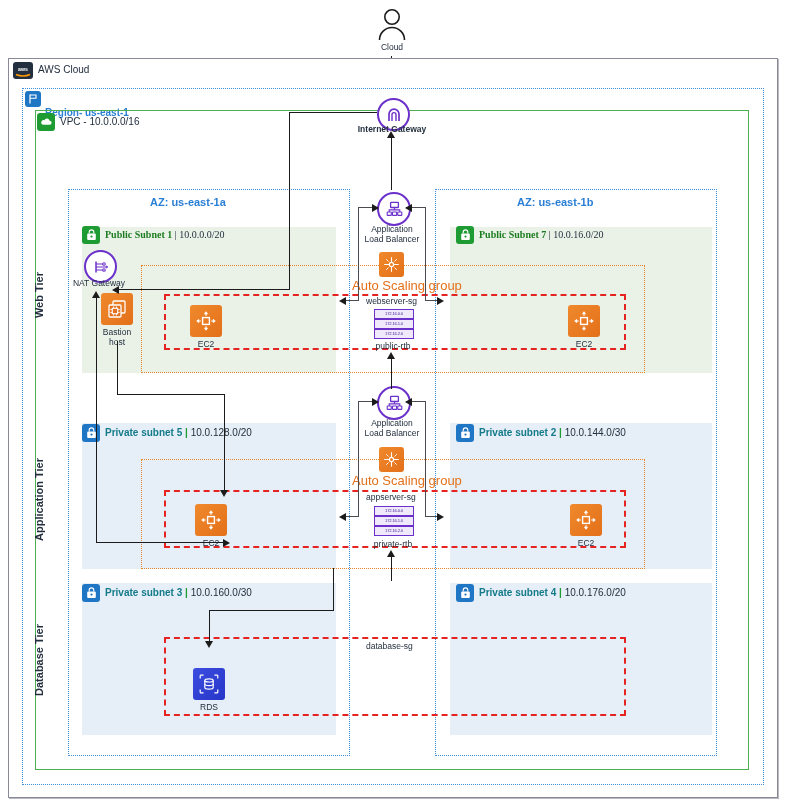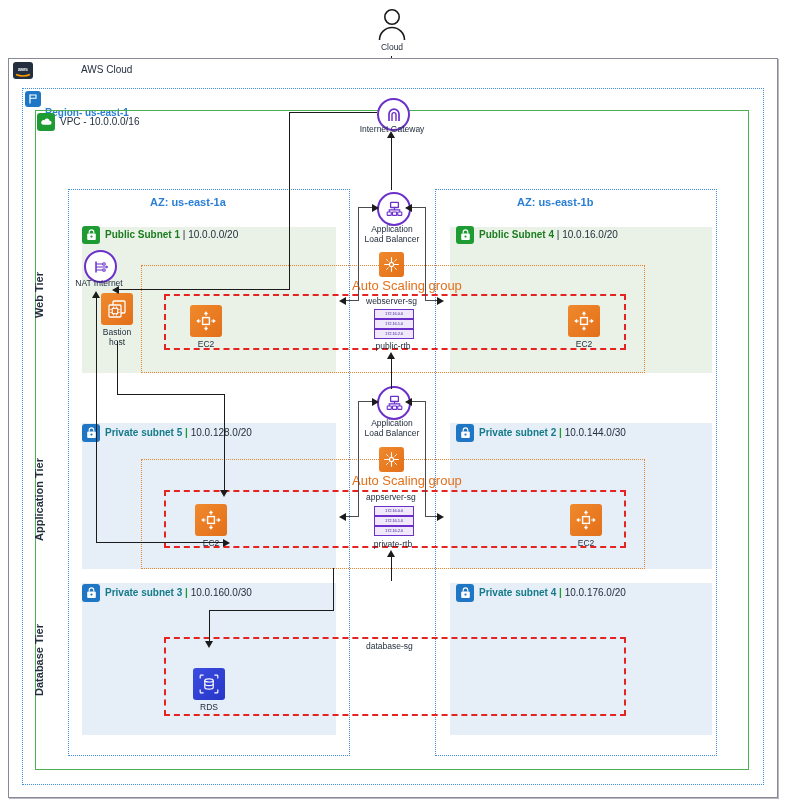--- a/index.html
+++ b/index.html
@@ -12,25 +12,25 @@
   .aws-cloud{border:1px solid #8a8a96;background:#fff;box-shadow:1px 1px 0 #b9b9c2;}
   .region{border:1.5px dotted #3f8ddf;}
   .vpc{border:1.5px solid #4caf50;}
   .az{border:1.5px dotted #3f8ddf;}
   .subnet-pub{background:#eaf2e8;}
   .subnet-priv{background:#e6eff7;}
   .asg{border:1.5px dotted #e8852a;}
   .sg{border:2.5px dashed #e52421;}
 
   .box-title{position:absolute;font-size:10px;line-height:12px;white-space:nowrap;}
-  .t-cloud{color:#232f3e;margin-left:43px;}
+  .t-cloud{color:#232f3e;}
   .t-region{color:#2a7fd4;font-weight:bold;}
   .t-vpc{color:#232f3e;}
   .t-az{color:#2a7fd4;font-weight:bold;font-size:11px;}
-  .t-subpub{color:#1c7c1f;font-weight:bold;}
+  .t-subpub{color:#1c7c1f;font-weight:bold;font-family:Liberation Serif, serif;}
   .t-subpriv{color:#147a8a;font-weight:bold;}
   .t-sub-cidr{color:#232f3e;font-weight:normal;}
 
   
   .tile{position:absolute;border-radius:3px;display:flex;align-items:center;justify-content:center;}
   .tile.aws-logo{background:#232f3e;}
   .tile.green{background:#1f9b34;}
   .tile.blue{background:#1f76c4;}
   .tile.orange{background:linear-gradient(135deg,#f0892c,#e3701a);}
   .tile.rds{background:linear-gradient(135deg,#3b4ce0,#2636c8);}
@@ -132,21 +132,21 @@
   </div>
   <div class="box-title t-subpub" style="left:105px;top:229px;"><span>Public Subnet 1</span> <span class="t-sub-cidr">|</span> <span class="t-sub-cidr">10.0.0.0/20</span></div>
 
   <div class="tile green" style="left:456px;top:226px;width:18px;height:18px;">
     <svg width="11" height="12" viewBox="0 0 11 12">
         <rect x="1.2" y="4.6" width="8.6" height="6.4" rx="1" fill="#fff"></rect>
         <path d="M3.2 4.6V3.2a2.3 2.3 0 0 1 4.6 0v1.4" stroke="#fff" stroke-width="1.1" fill="none"></path>
         <circle cx="5.5" cy="7.6" r="1.1" fill="#1f9b34"></circle>
       </svg>
   </div>
-  <div class="box-title t-subpub" style="left:479px;top:229px;"><span>Public Subnet 4</span> <span class="t-sub-cidr">|</span> <span class="t-sub-cidr">10.0.16.0/20</span></div>
+  <div class="box-title t-subpub" style="left:479px;top:229px;"><span>Public Subnet 7</span> <span class="t-sub-cidr">|</span> <span class="t-sub-cidr">10.0.16.0/20</span></div>
 
   <div class="tile blue" style="left:82px;top:424px;width:18px;height:18px;">
     <svg width="11" height="12" viewBox="0 0 11 12">
         <rect x="1.2" y="4.6" width="8.6" height="6.4" rx="1" fill="#fff"></rect>
         <path d="M3.2 4.6V3.2a2.3 2.3 0 0 1 4.6 0v1.4" stroke="#fff" stroke-width="1.1" fill="none"></path>
         <circle cx="5.5" cy="7.6" r="1.1" fill="#1f76c4"></circle>
       </svg>
   </div>
   <div class="box-title t-subpriv" style="left:105px;top:427px;"><span>Private subnet 5</span> <span style="color:#1f9b34">|</span> <span class="t-sub-cidr">10.0.128.0/20</span></div>
 
@@ -183,33 +183,33 @@
   <div class="abs sg" style="left:164px;top:294px;width:462px;height:56px;"></div>
   <div class="abs sg" style="left:164px;top:490px;width:462px;height:58px;"></div>
   <div class="abs sg" style="left:164px;top:637px;width:462px;height:79px;"></div>
 
   <div class="circ" style="left:377px;top:98px;width:29px;height:29px;">
     <svg width="18" height="18" viewBox="0 0 18 18">
       <path d="M4 15V8.2a5 5 0 0 1 10 0V15" fill="none" stroke="#6b30c9" stroke-width="1.7"></path>
       <path d="M7 15V8.6a2 2 0 0 1 4 0V15" fill="none" stroke="#6b30c9" stroke-width="1.4"></path>
     </svg>
   </div>
-  <div class="ic-label" style="left:347px;top:124px;width:90px;">Internet Gateway</div>
+  <div class="ic-label" style="left:347px;top:124px;width:90px;font-weight:bold;">Internet Gateway</div>
 
   <div class="circ" style="left:84px;top:250px;width:29px;height:29px;">
     <svg width="18" height="18" viewBox="0 0 18 18">
       <path d="M4 3.5v11" stroke="#6b30c9" stroke-width="1.5"></path>
       <path d="M4 6h7M4 9h9M4 12h7" stroke="#6b30c9" stroke-width="1.2" fill="none"></path>
       <circle cx="12" cy="6" r="1.3" fill="none" stroke="#6b30c9" stroke-width="1.1"></circle>
       <circle cx="12" cy="12" r="1.3" fill="none" stroke="#6b30c9" stroke-width="1.1"></circle>
       <path d="M13 9l2.2 0" stroke="#6b30c9" stroke-width="1.2"></path>
       <path d="M14.4 7.3L16.2 9l-1.8 1.7z" fill="#6b30c9"></path>
     </svg>
   </div>
-  <div class="ic-label" style="left:65px;top:278px;width:68px;">NAT Internet</div>
+  <div class="ic-label" style="left:65px;top:278px;width:68px;">NAT Gateway</div>
 
   <div class="tile orange" style="left:101px;top:293px;width:32px;height:32px;">
     <svg width="22" height="22" viewBox="0 0 22 22">
       <rect x="7" y="3" width="12" height="12" rx="1" fill="none" stroke="#fff" stroke-width="1.3"></rect>
       <rect x="3" y="7" width="12" height="12" rx="1" fill="#e3701a" stroke="#fff" stroke-width="1.3"></rect>
       <rect x="6.3" y="10.3" width="5.4" height="5.4" fill="none" stroke="#fff" stroke-width="1.1"></rect>
       <path d="M7.6 8.4v1.9M10.4 8.4v1.9M7.6 15.7v1.9M10.4 15.7v1.9M4.2 11.6h2M4.2 14.4h2M11.7 11.6h2M11.7 14.4h2" stroke="#fff" stroke-width="0.9"></path>
     </svg>
   </div>
   <div class="ic-label" style="left:87px;top:327px;width:60px;">

